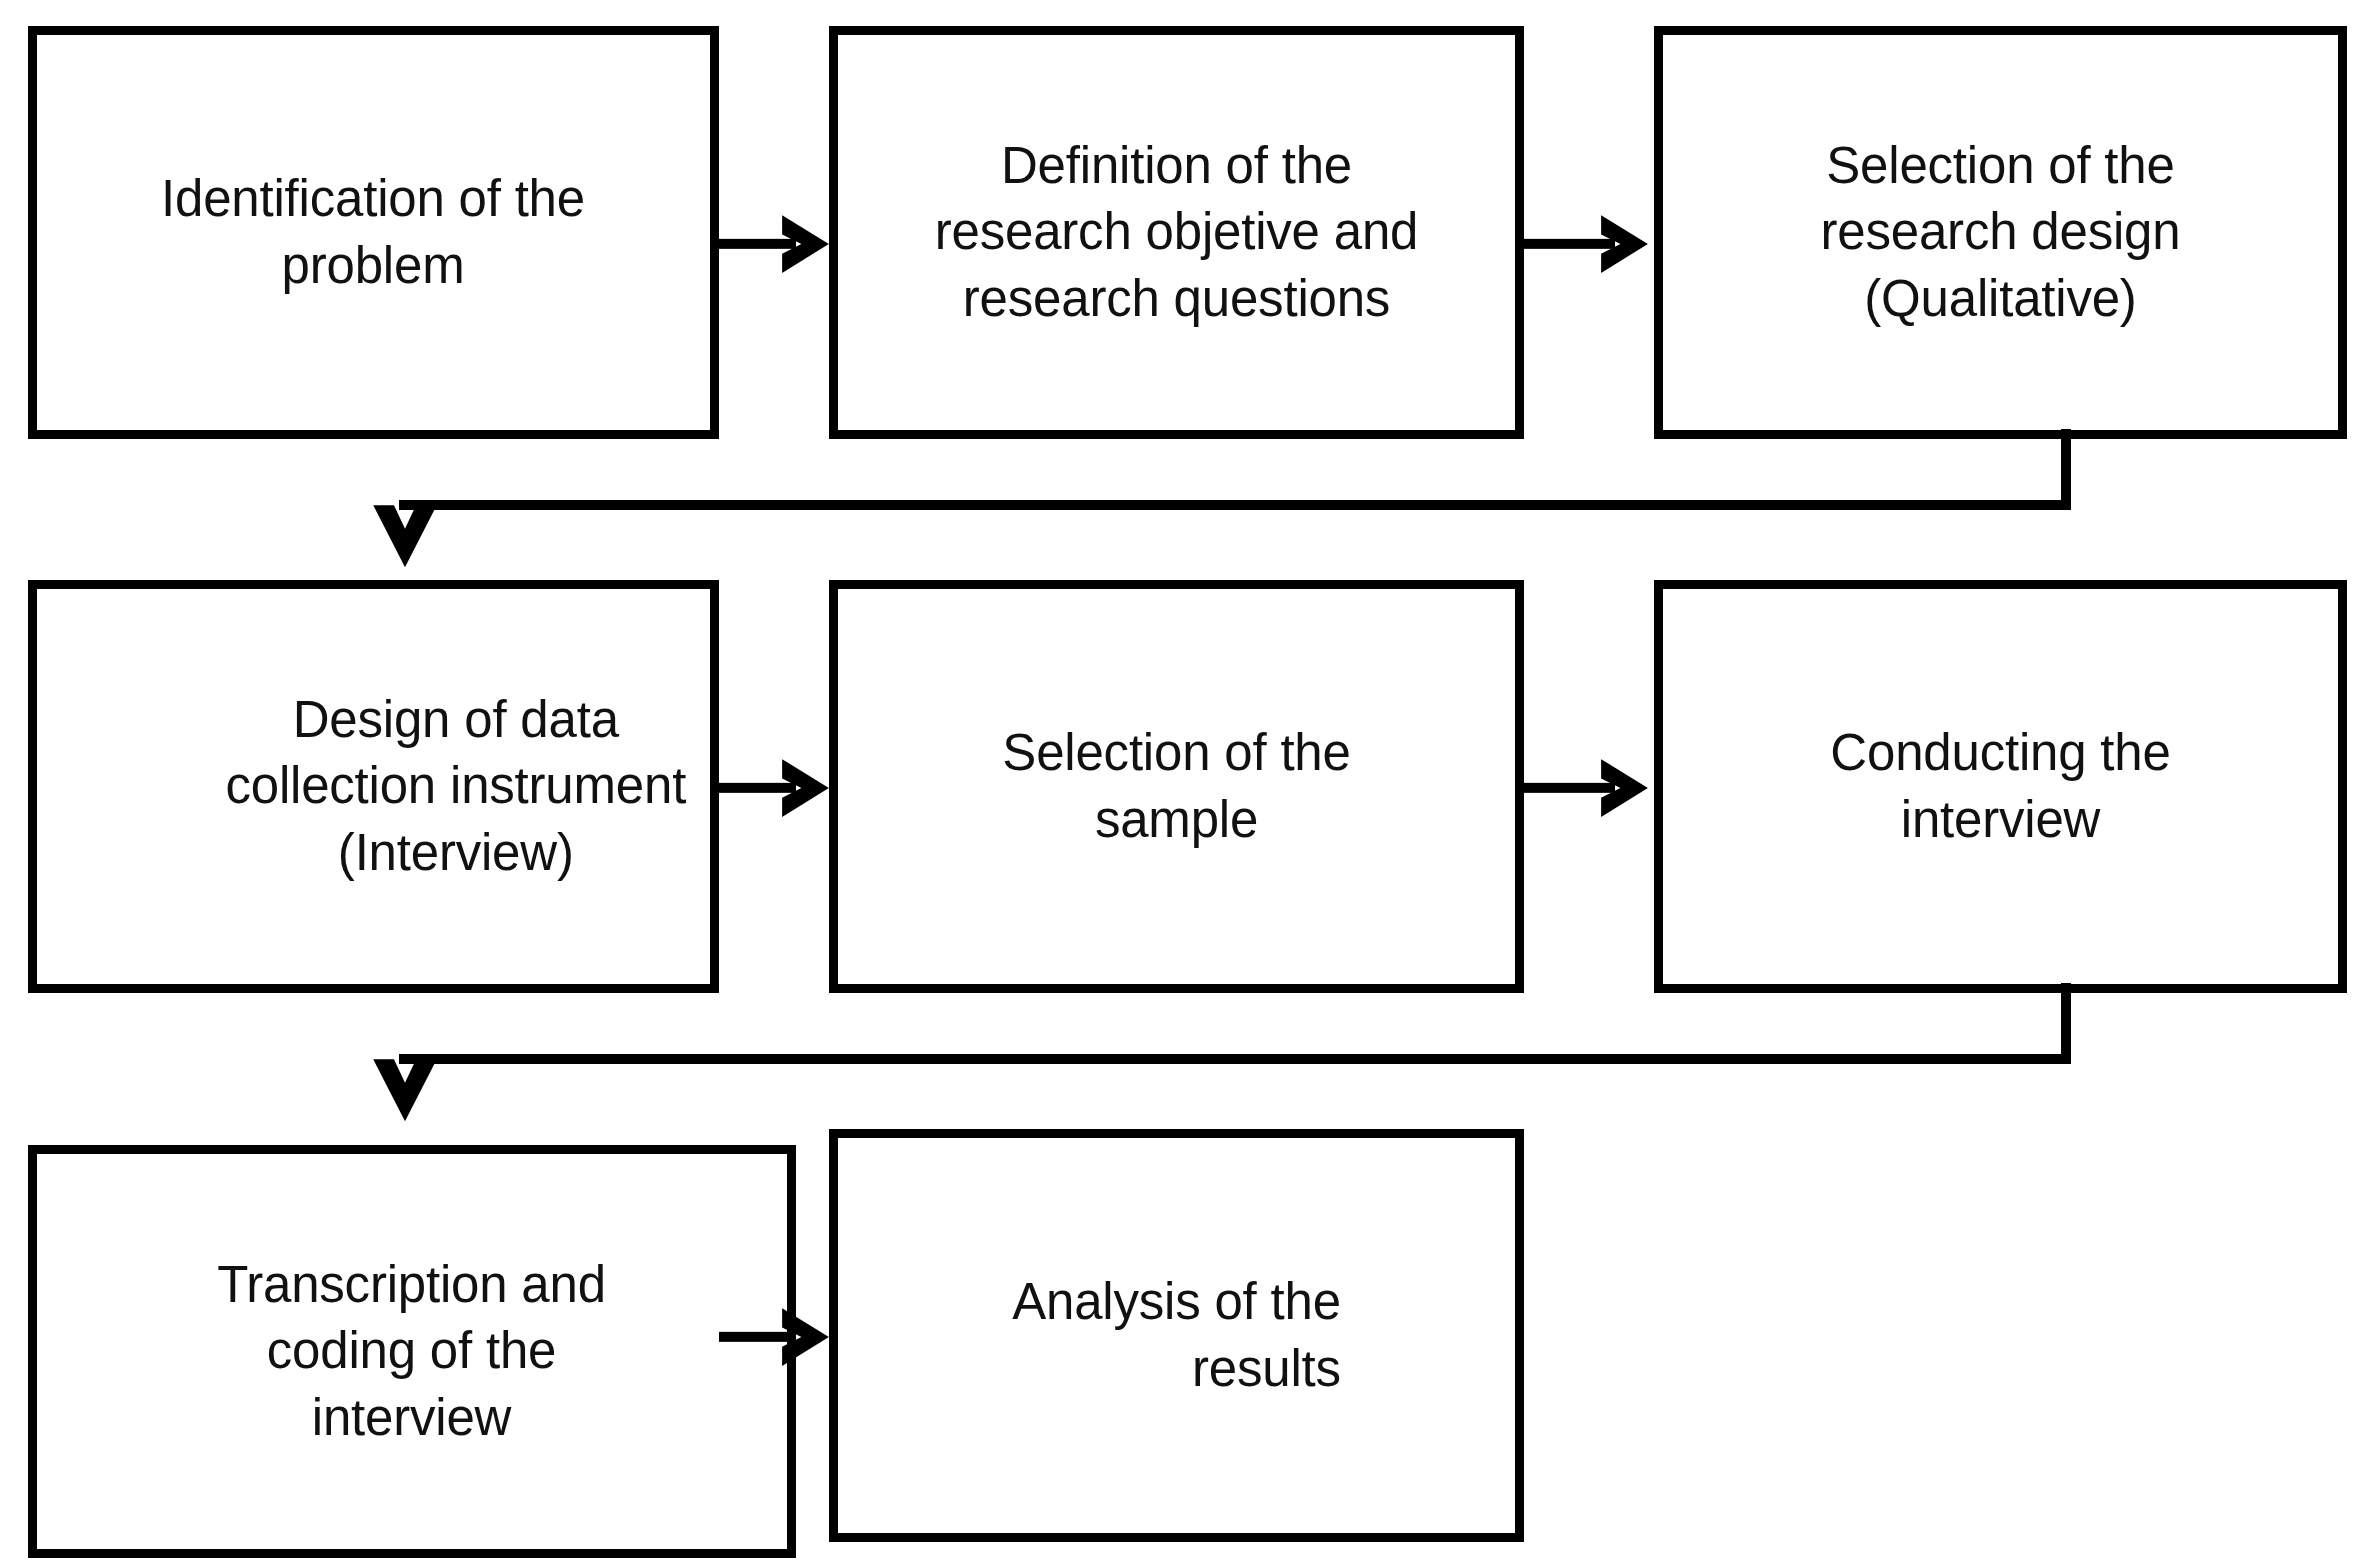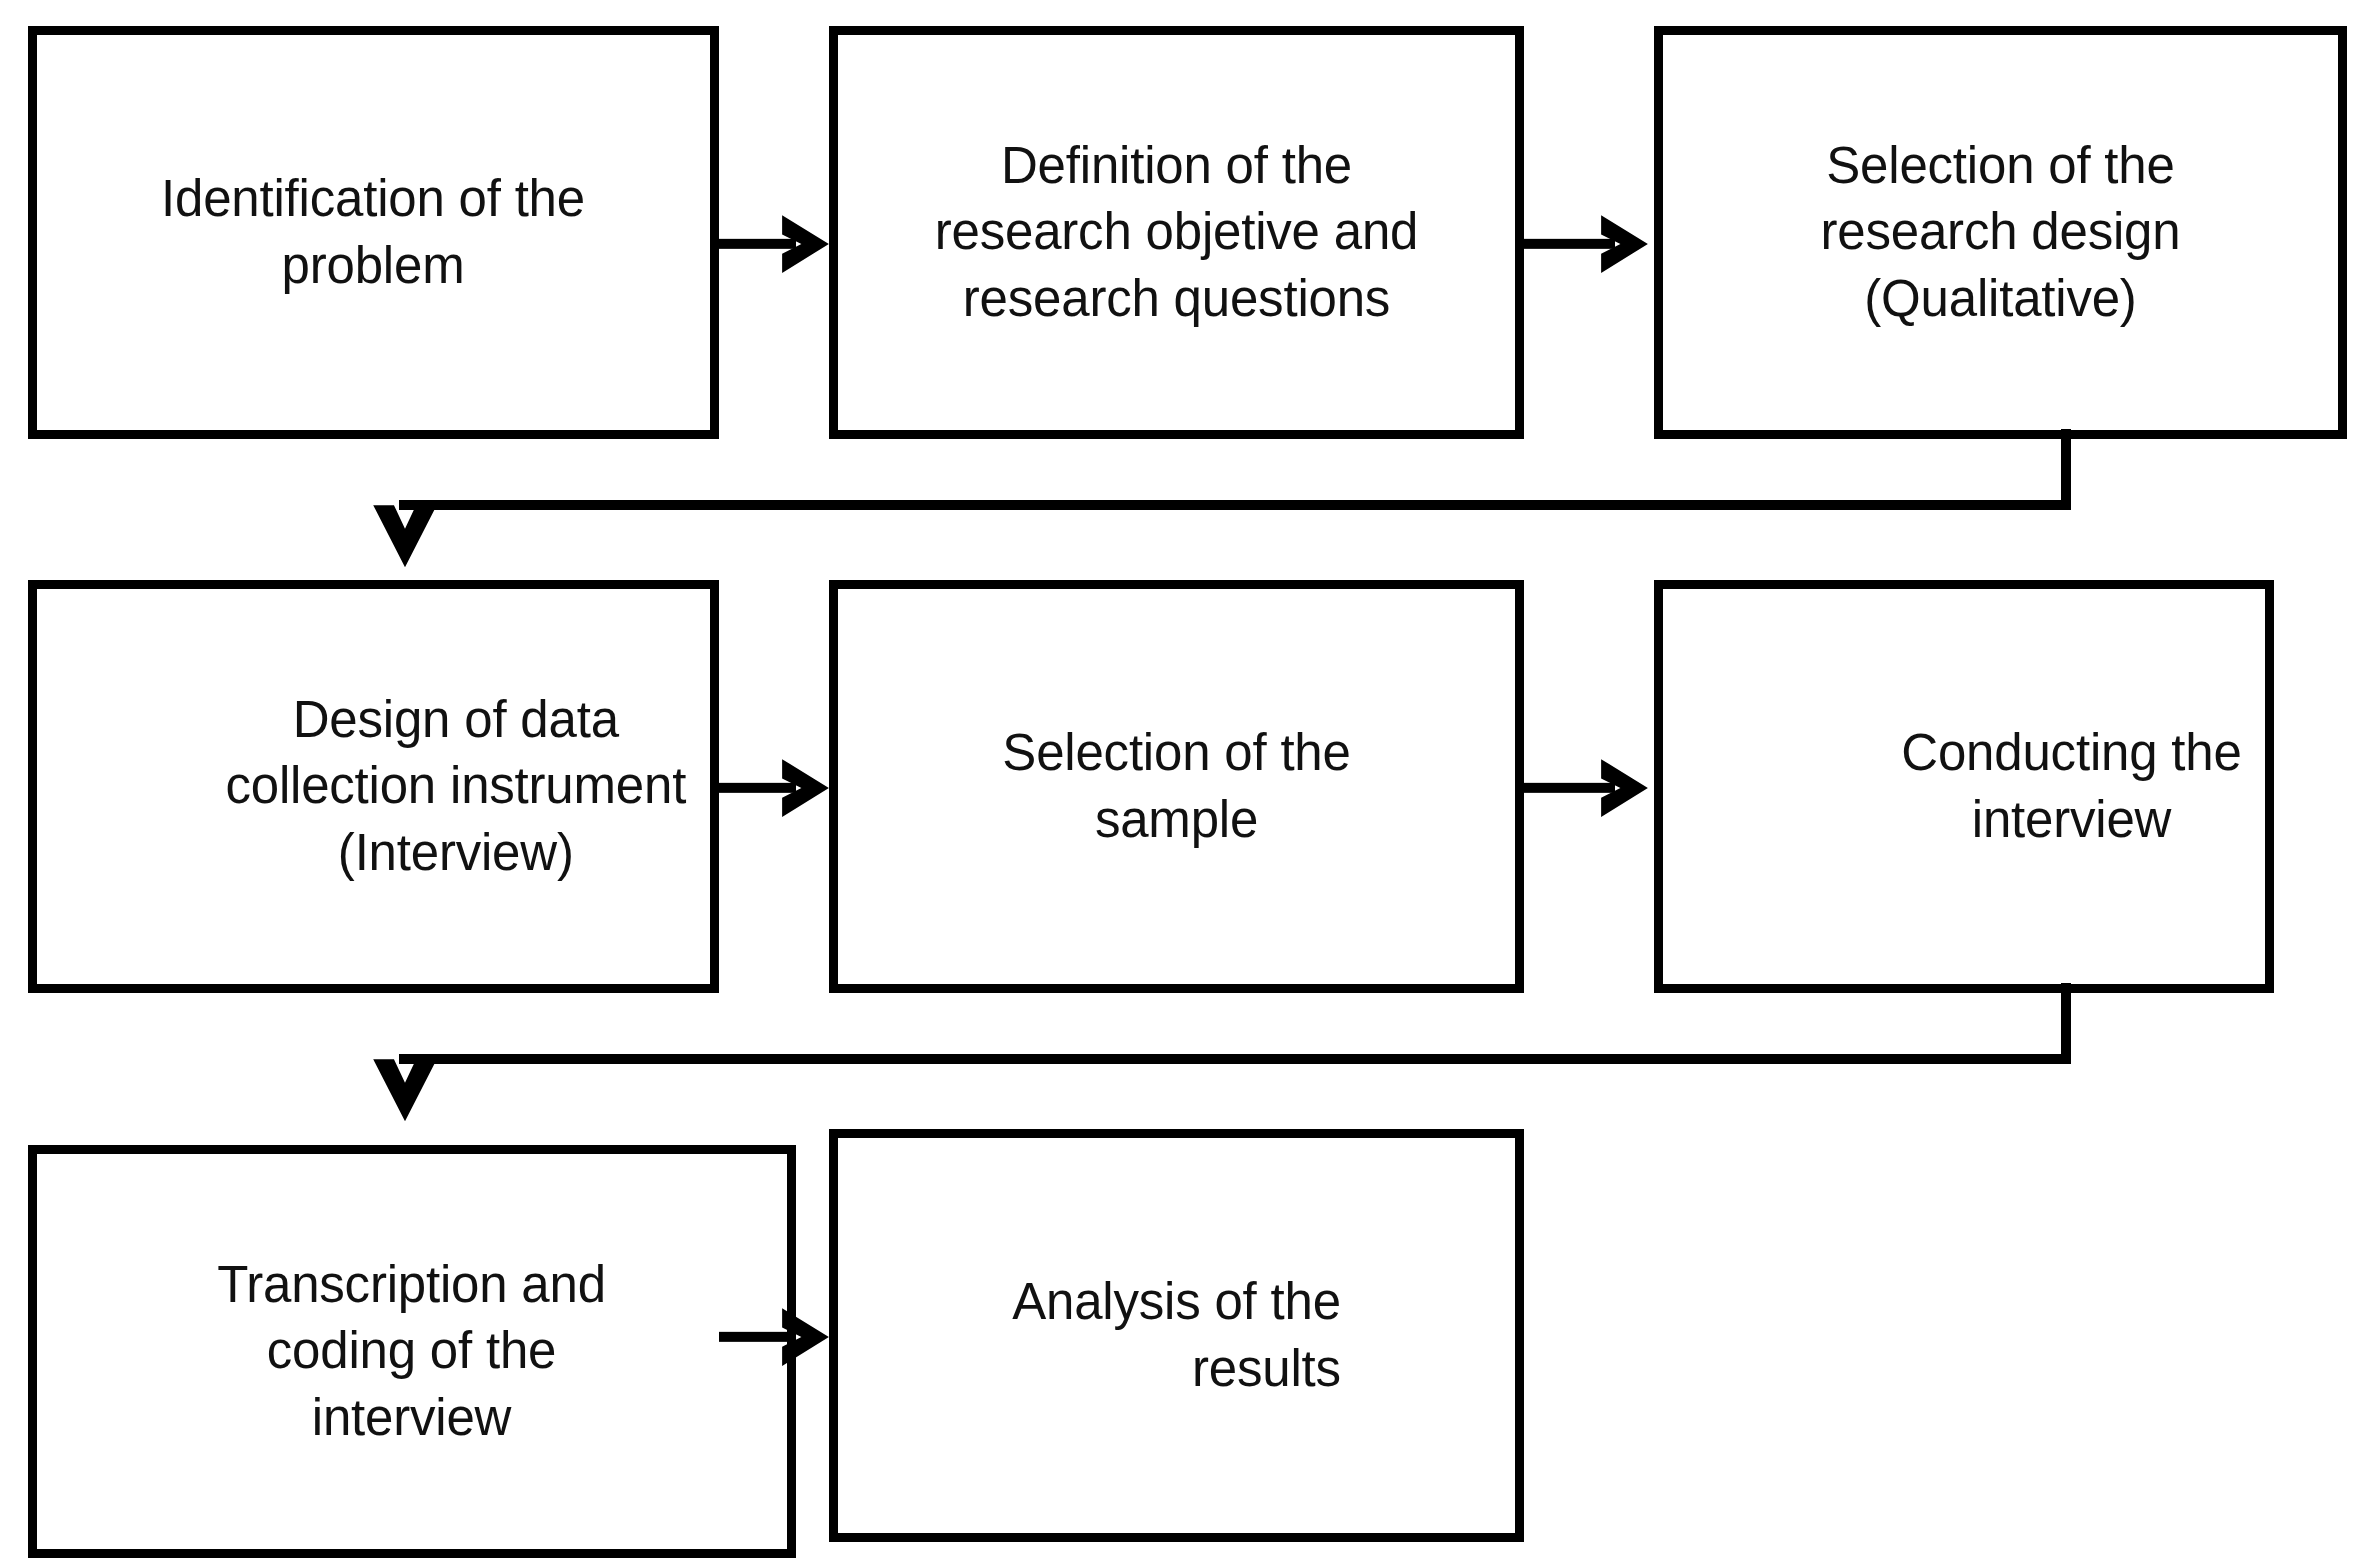--- a/index.html
+++ b/index.html
@@ -131,21 +131,21 @@
     <span class="node-label">Design of data
 collection instrument
 (Interview)</span>
   </div>
 
   <div class="node" style="left:829px; top:580px; width:695px; height:413px;">
     <span class="node-label">Selection of the
 sample</span>
   </div>
 
-  <div class="node" style="left:1654px; top:580px; width:620px; height:413px;justify-content:flex-end;">
+  <div class="node" style="left:1654px; top:580px; width:693px; height:413px;">
     <span class="node-label">Conducting the
 interview</span>
   </div>
 
   <div class="h-conn" style="left:719px; top:750px; width:110px; height:76px;">
     <div class="shaft" style="width:77px;"></div>
     <div class="head" style="left:59px;">
       <svg class="arrow-glyph" width="55" height="66" viewBox="0 0 80 96">
         <path d="M6 6 L74 48 L6 90 L6 62 L34 48 L6 34 Z" fill="#000000"></path>
       </svg>

